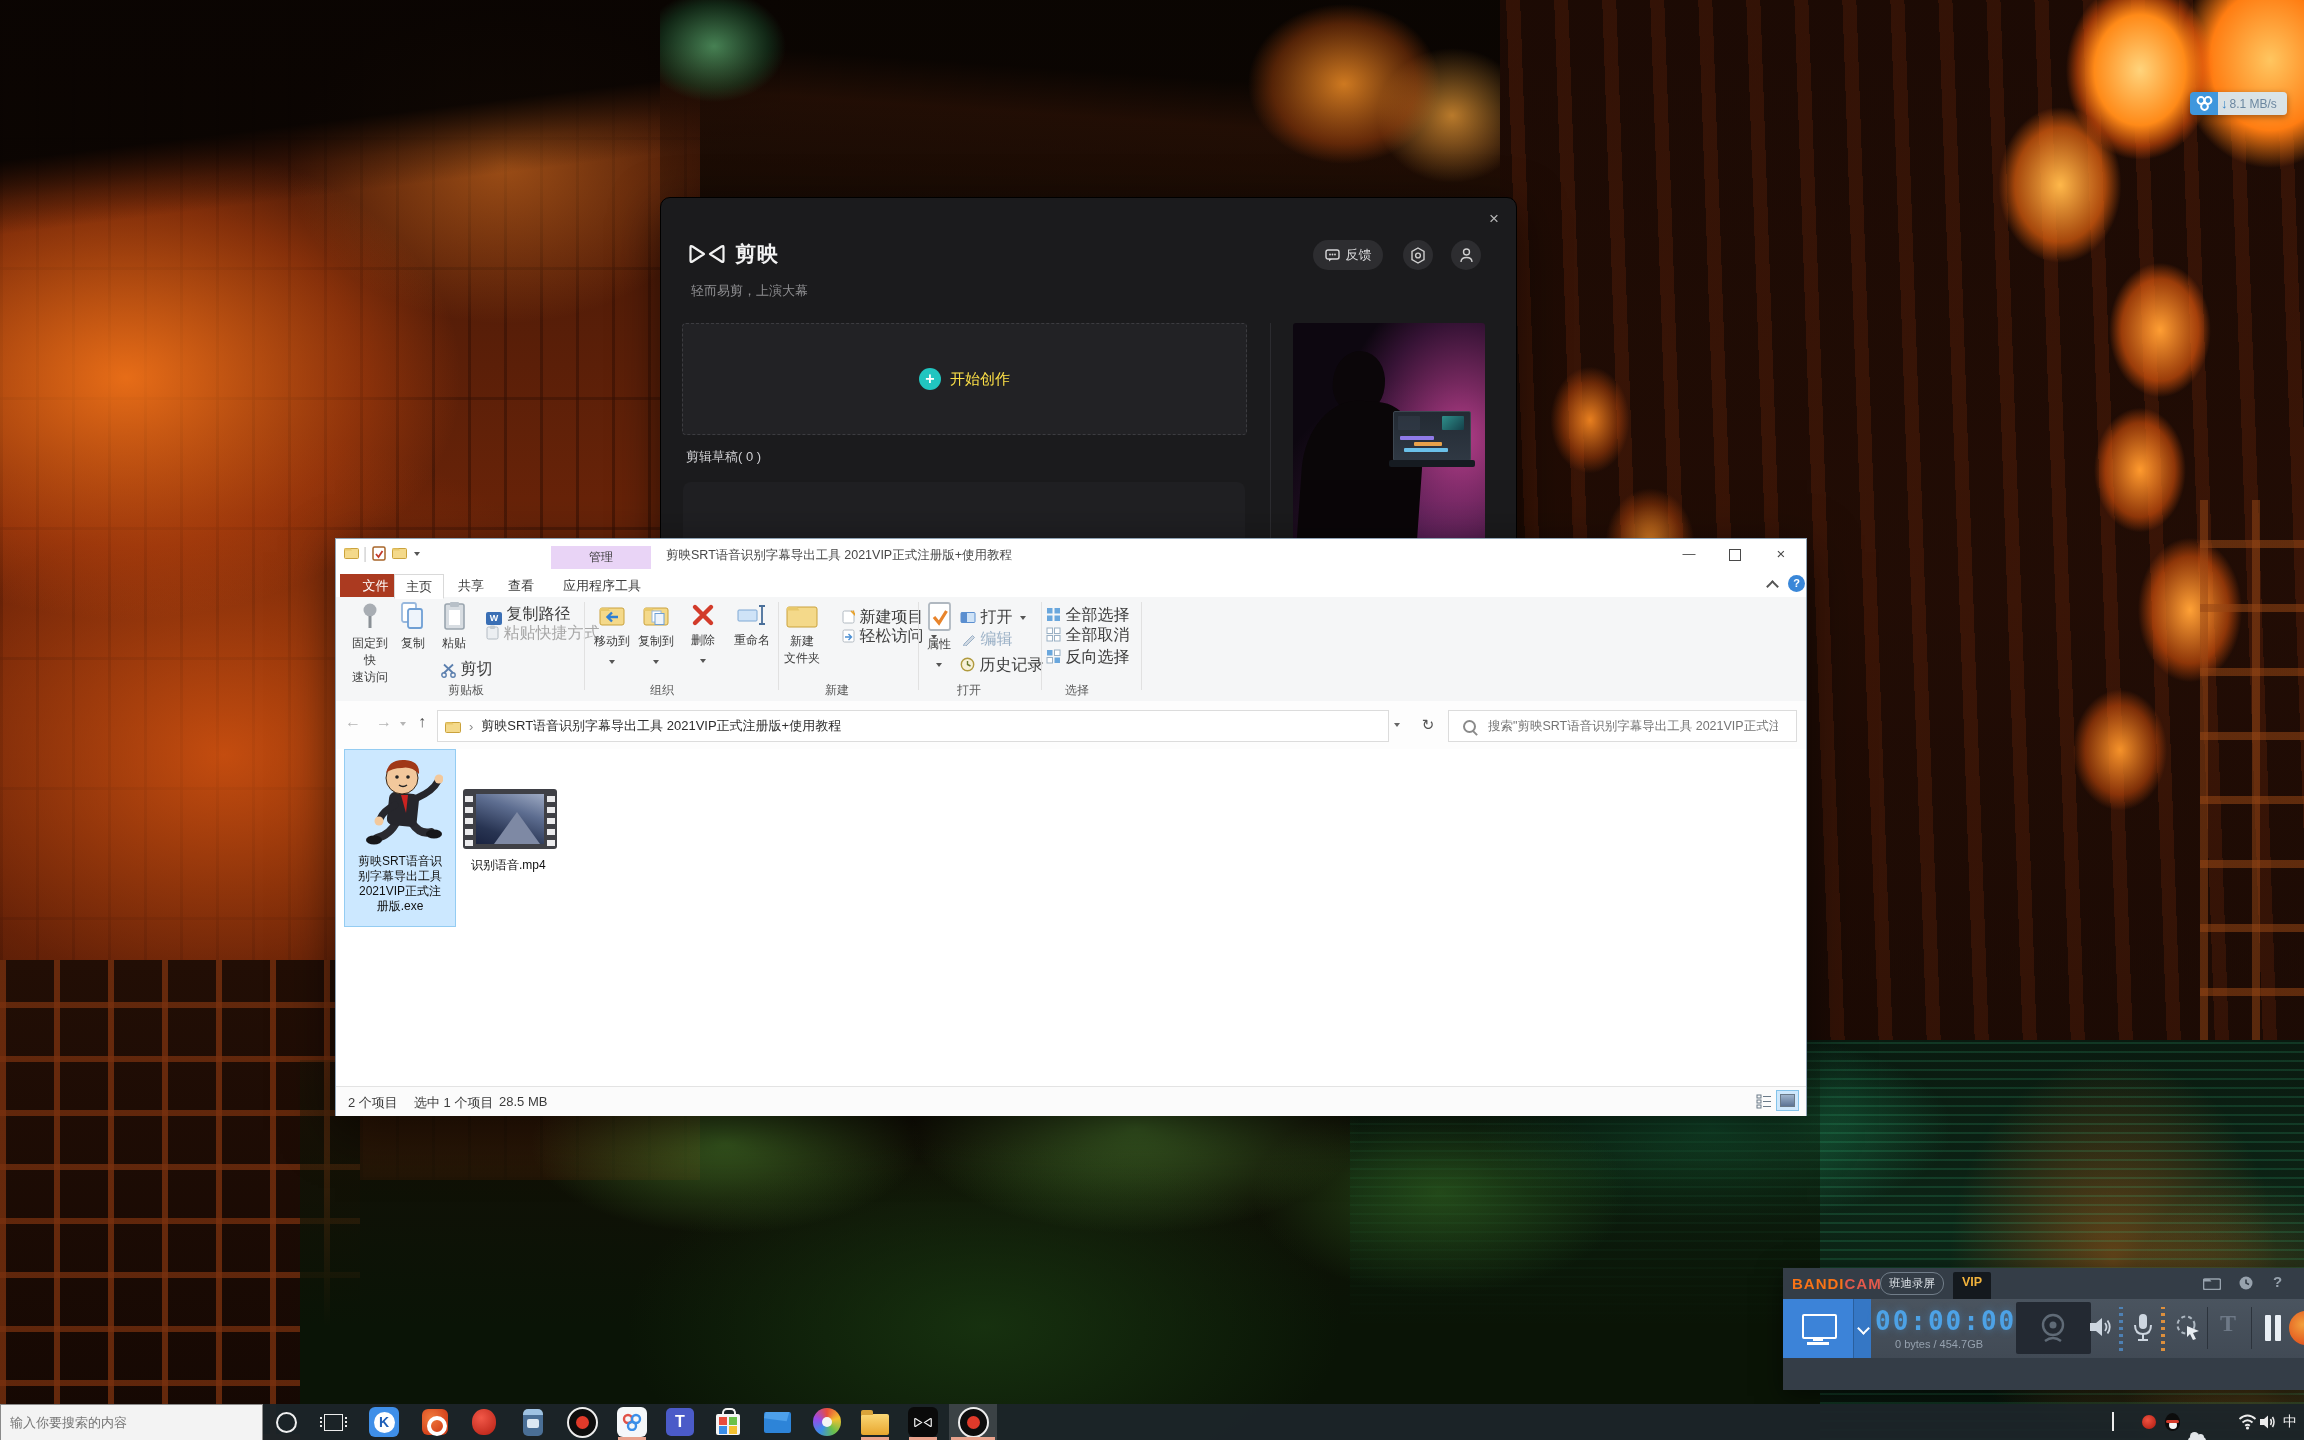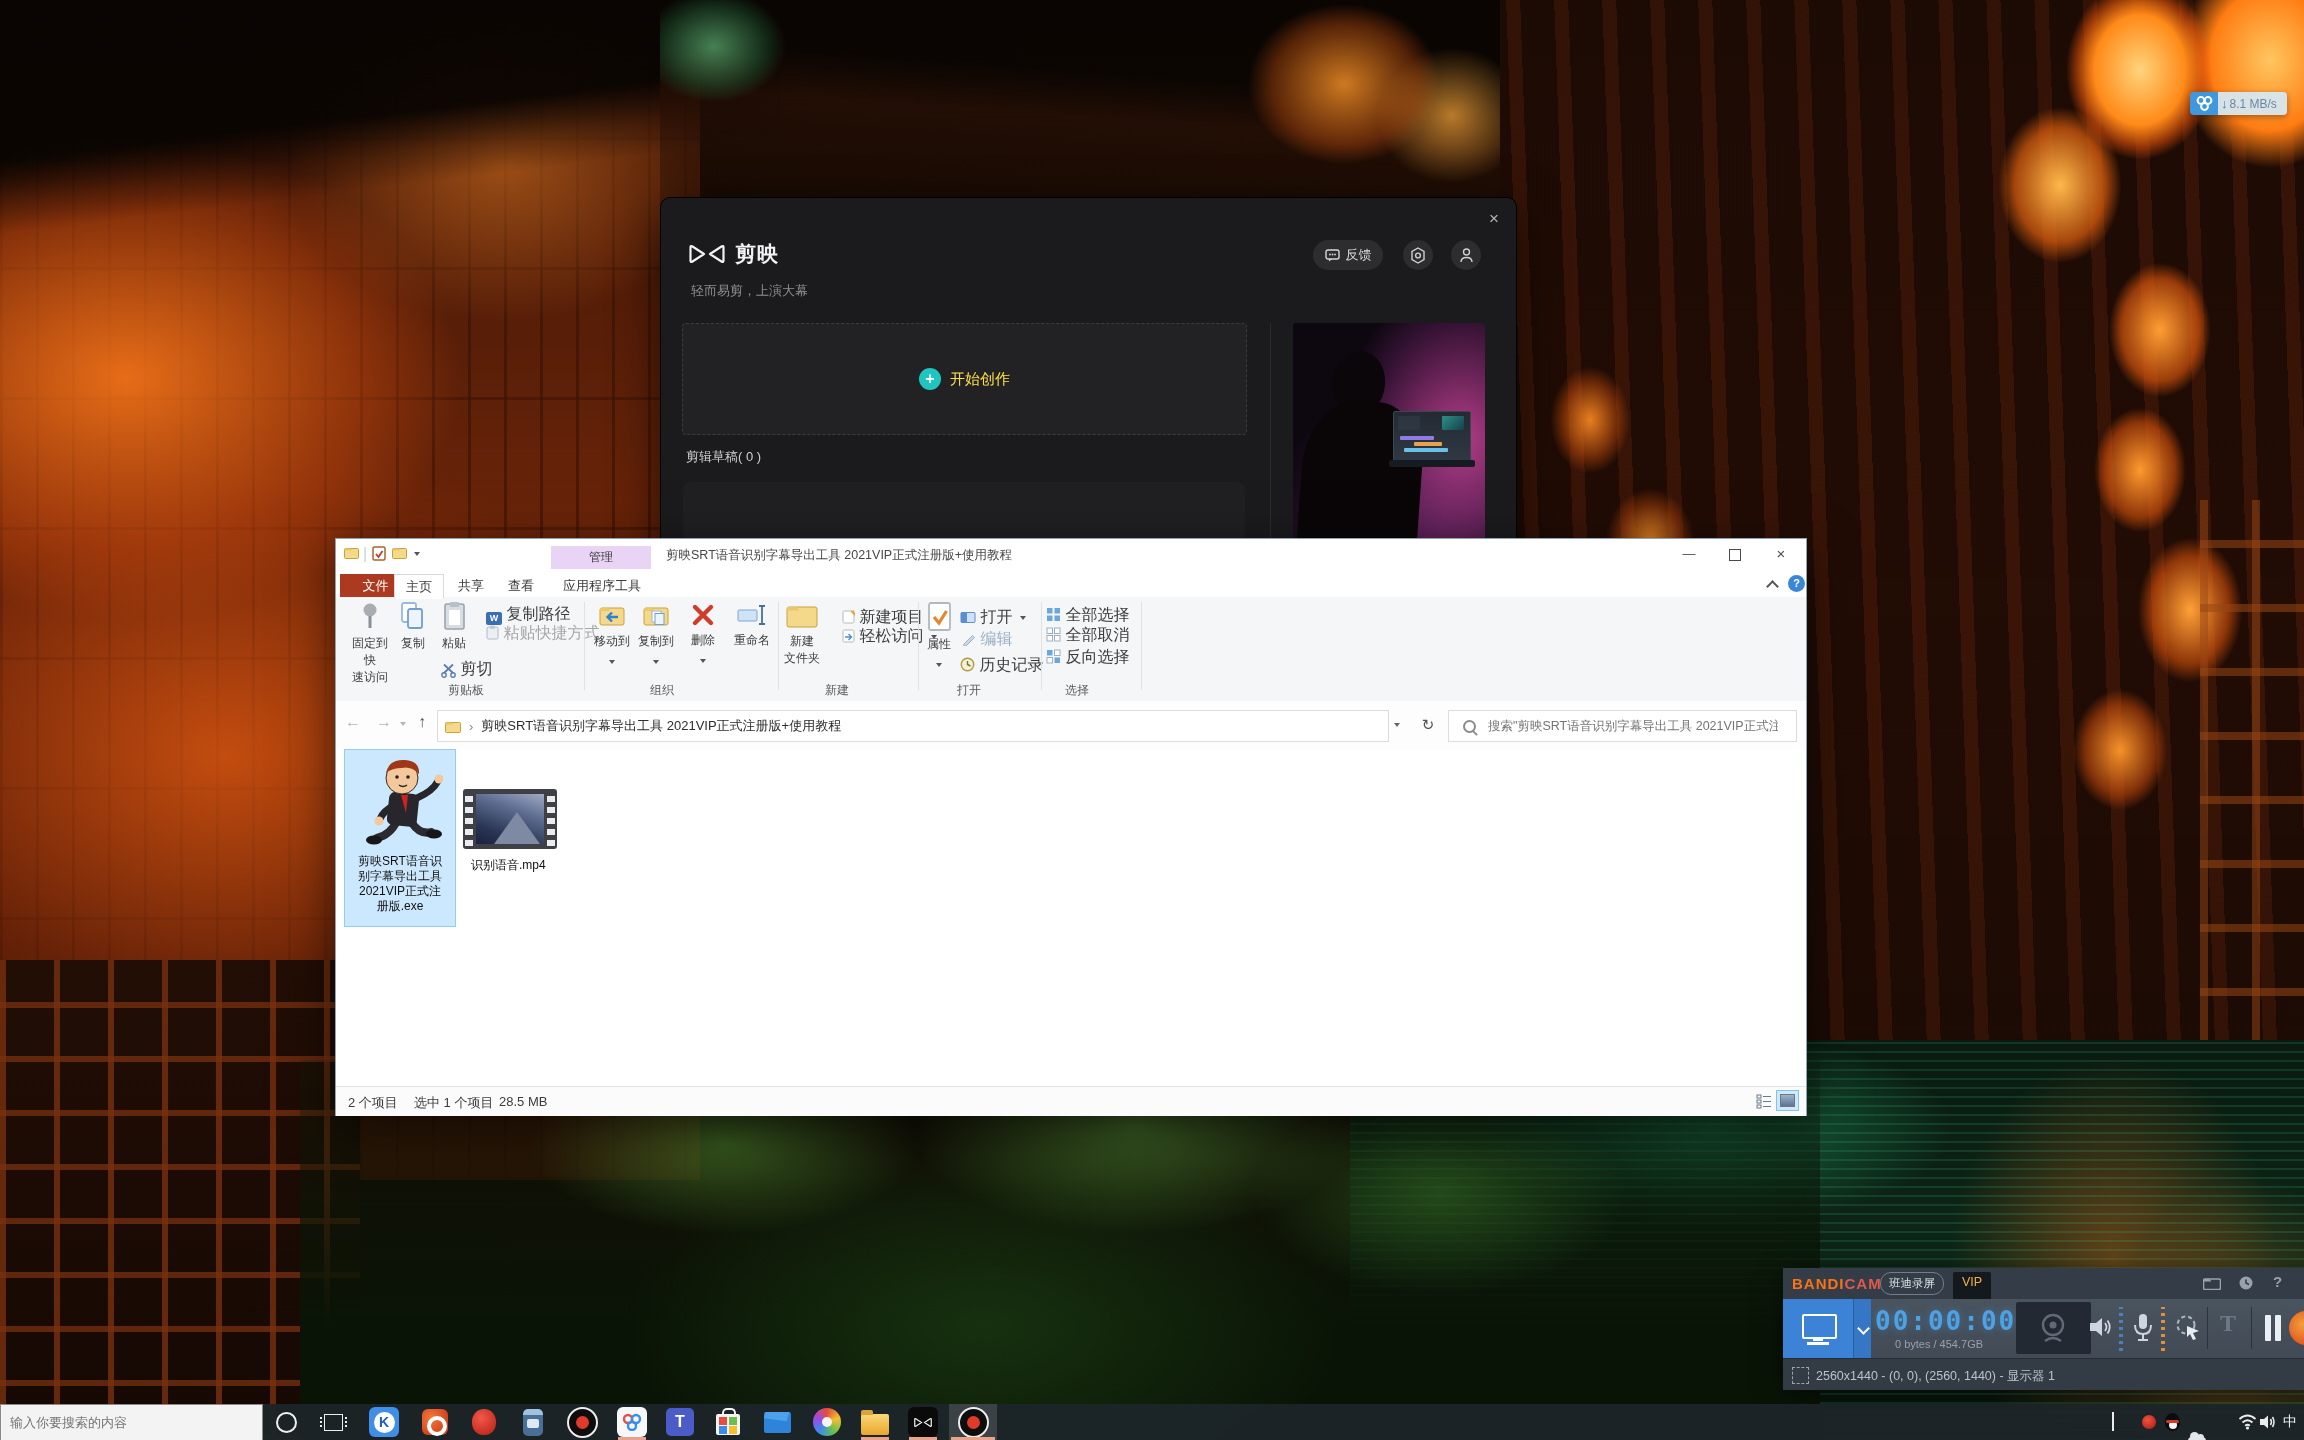--- a/index.html
+++ b/index.html
@@ -143,21 +143,21 @@
   #ex .viewbtn{top:6px;width:18px;height:16px}
   
   #bc{left:1783px;top:1268px;width:521px;height:122px;background:#343d47;overflow:hidden;
       box-shadow:0 6px 24px rgba(0,0,0,.5)}
   #bc .toprow{left:0;top:0;width:100%;height:31px;background:#343d47;border-bottom:1px solid #262d35}
   #bc .brand{left:9px;top:7px;font-size:15px;font-weight:bold;letter-spacing:1px}
   #bc .bwhite{color:#f97316}.bred{color:#e2594b}
   #bc .sub{left:97px;top:4px;width:62px;height:21px;border:1px solid #717d89;border-radius:11px;
       color:#dde3e8;font-size:11.5px;text-align:center;line-height:21px}
   #bc .vip{left:170px;top:4px;width:38px;height:38px;background:#14191e;color:#f2b33c;
-      font-size:12.5px;font-weight:normal;text-align:center;line-height:21px;border-radius:2px}
+      font-size:12.5px;font-weight:bold;text-align:center;line-height:21px;border-radius:2px}
   #bc .mainrow{left:0;top:31px;width:100%;height:59px;background:linear-gradient(180deg,#4a545f,#414a55)}
   #bc .modebtn{left:0;top:0;width:70px;height:59px;background:#3c83d8}
   #bc .monitor{left:19px;top:15px;width:31px;height:21px;border:2.5px solid #fff;border-radius:2px}
   #bc .monstand{left:30px;top:38px;width:10px;height:4px;background:#fff}
   #bc .monbase{left:24px;top:43px;width:22px;height:2.5px;background:#fff}
   #bc .modechv{left:70px;top:0;width:17px;height:59px;background:#3577c5;border-left:1px solid rgba(0,0,0,.2)}
   #bc .timer{left:92px;top:7px;width:128px;text-align:center;font-family:"DejaVu Sans Mono",monospace;
       font-size:26px;font-weight:bold;color:#4da2e6;letter-spacing:2px;text-shadow:0 0 8px rgba(77,162,230,.45)}
   #bc .storage{left:92px;top:39px;width:128px;text-align:center;font-size:11px;color:#95a1ae}
   #bc .webcambtn{left:233px;top:3px;width:75px;height:52px;background:#232932;border-radius:2px}
@@ -622,24 +622,20 @@
         <polygon points="12,12 24,17 18,19 21,25 18,26 15,20 12,23" fill="#e8edf2"></polygon>
       </svg>
     <div class="a vdv" style="left:424px"></div>
     <div class="a ttool">T</div>
     <div class="a vdv" style="left:468px"></div>
     <div class="a pausebar" style="left:482px"></div>
     <div class="a pausebar" style="left:492px"></div>
     <div class="a recpartial"></div>
   </div>
 
-  <div class="a botrow">
-    <div class="a dashic"></div>
-    <div class="a region nw">2560x1440 - (0, 0), (2560, 1440) - 显示器 1</div>
-  </div>
 </div>
 
 <div class="a" id="dl">
   <div class="lft">
     <svg width="17" height="15">
         <circle cx="5" cy="4.5" r="3.4" fill="none" stroke="#fff" stroke-width="2"></circle>
         <circle cx="12" cy="4.5" r="3.4" fill="none" stroke="#fff" stroke-width="2"></circle>
         <circle cx="8.5" cy="10.5" r="3.4" fill="none" stroke="#fff" stroke-width="2"></circle>
       </svg>
   </div>

